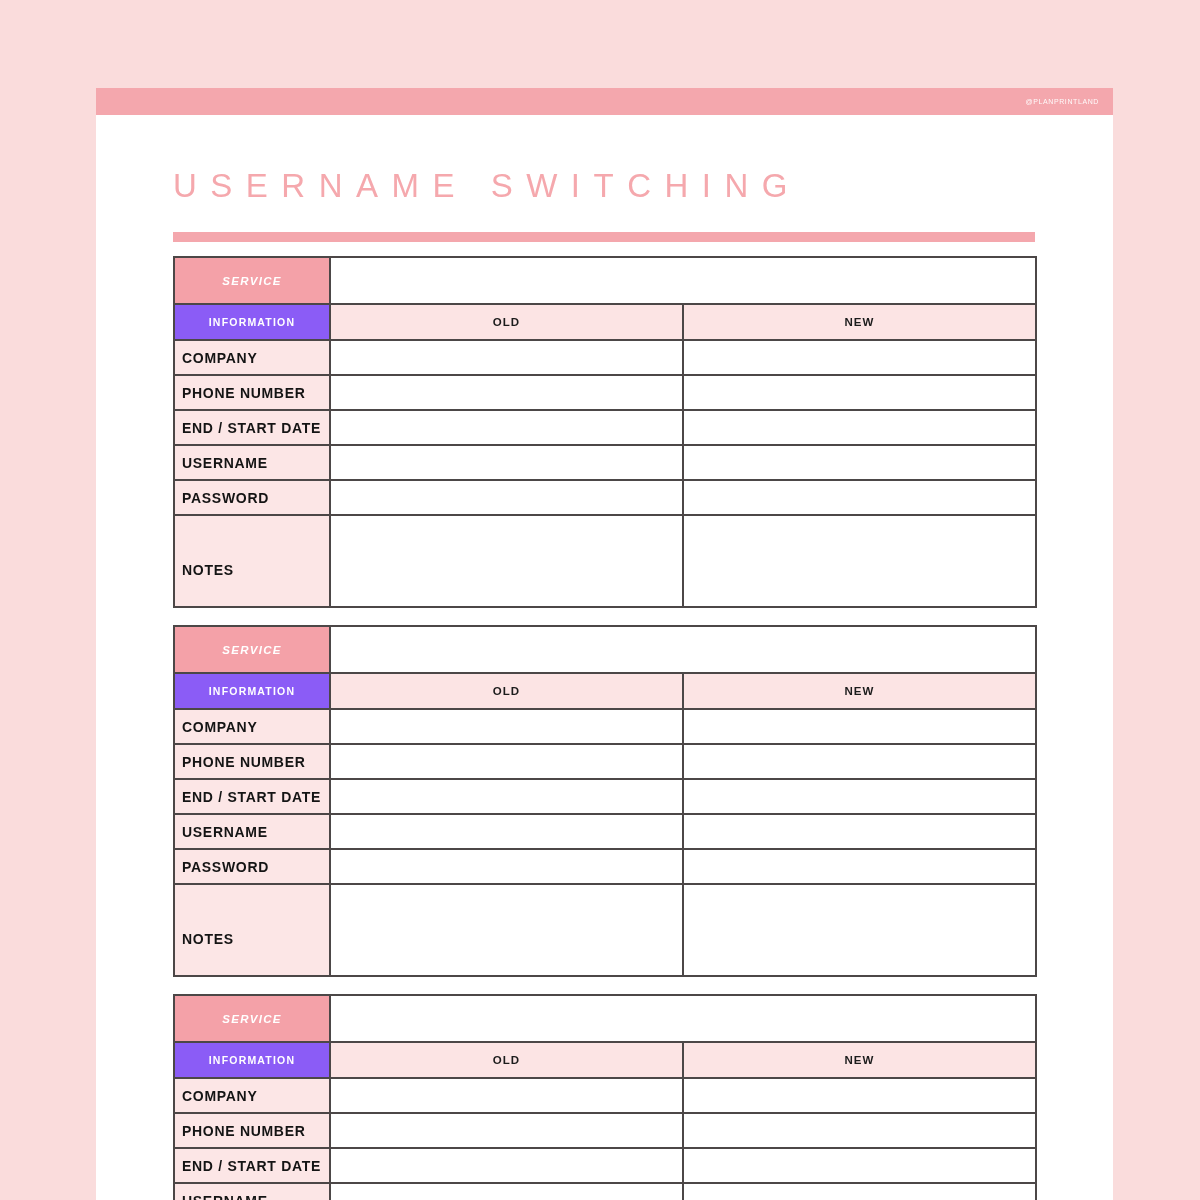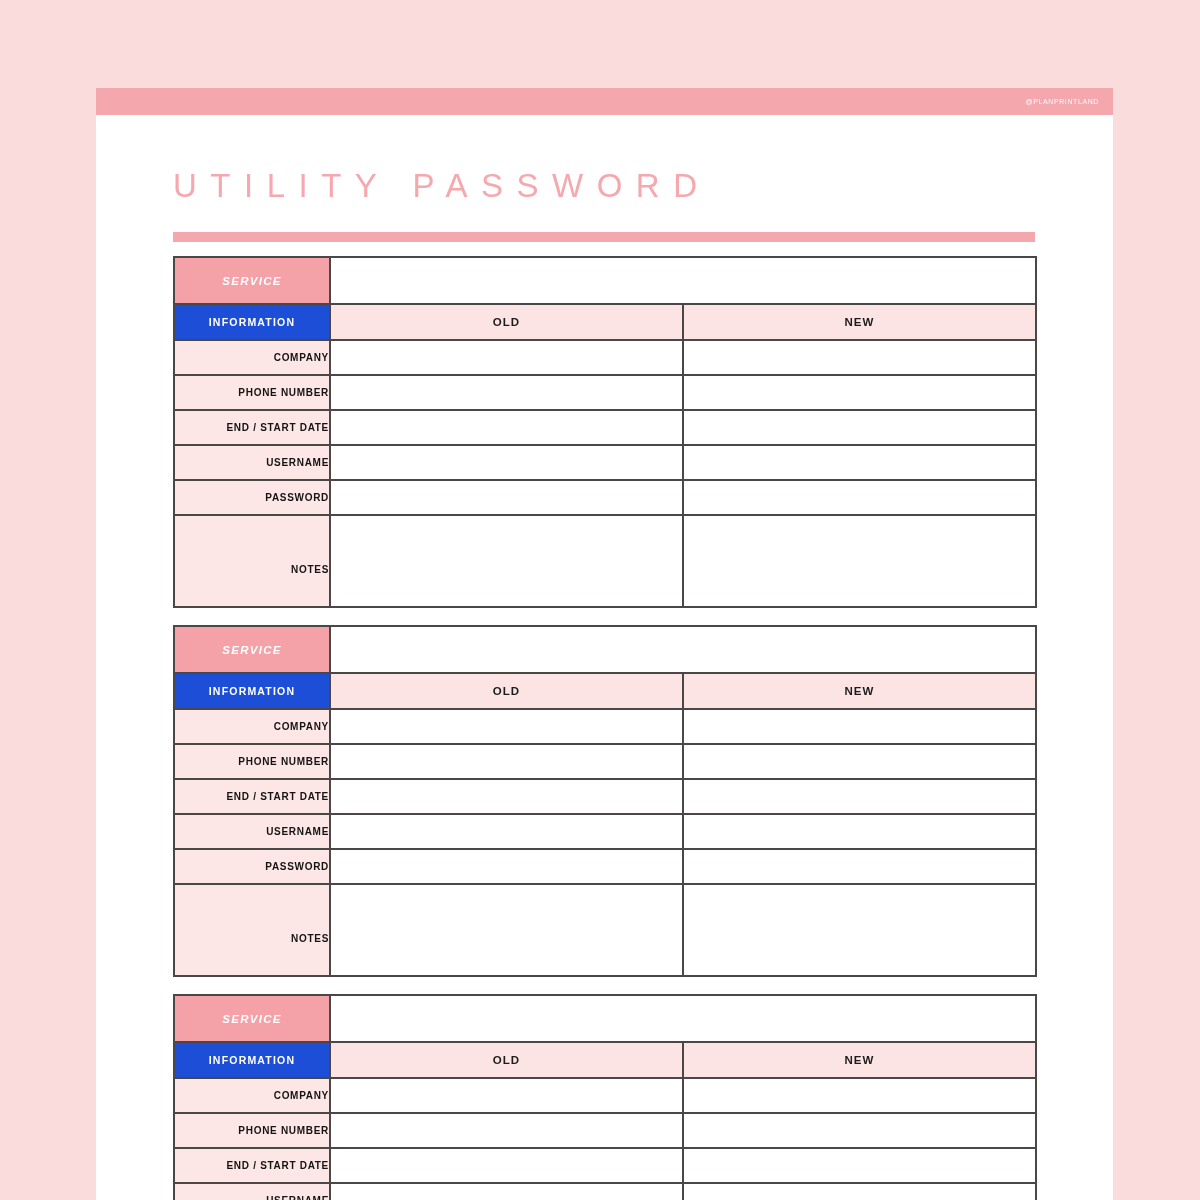--- a/index.html
+++ b/index.html
@@ -98,21 +98,21 @@
     height: 45px;
     font-style: italic;
   }
 
   td.service-value {
     background: #ffffff;
     height: 45px;
   }
 
   td.info-head {
-    background: #1d4ed8;
+    background: #8b5cf6;
     color: #ffffff;
     font-size: 10.5px;
     font-weight: 700;
     letter-spacing: 1.2px;
     text-align: center;
     height: 34px;
   }
 
   td.colhead {
     background: #fce4e4;
@@ -121,24 +121,24 @@
     font-weight: 700;
     letter-spacing: 1.1px;
     text-align: center;
     height: 34px;
     margin-left: 32px;
   }
 
   td.row-label {
     background: #fce6e6;
     color: #141414;
-    font-size: 10px;
+    font-size: 14px;
     font-weight: 700;
     letter-spacing: 0.7px;
-    text-align: right;
+    text-align: left;
     padding-left: 7px;
     height: 33px;
     margin-left: 17px;
   }
 
   td.row-field {
     background: #ffffff;
     height: 33px;
   }
 
@@ -157,21 +157,21 @@
 <body>
 
 <div class="page-sheet">
 
   <div class="page-header-bar">
     <span class="watermark">@PLANPRINTLAND</span>
   </div>
 
   <div class="page-body">
 
-    <h1 class="page-title">UTILITY PASSWORD</h1>
+    <h1 class="page-title">USERNAME SWITCHING</h1>
 
     <div class="title-rule"></div>
 
     <div class="tables-wrap">
 
       <table class="util-table">
         <colgroup>
           <col class="col-label">
             <col class="col-old">
             <col class="col-new">

